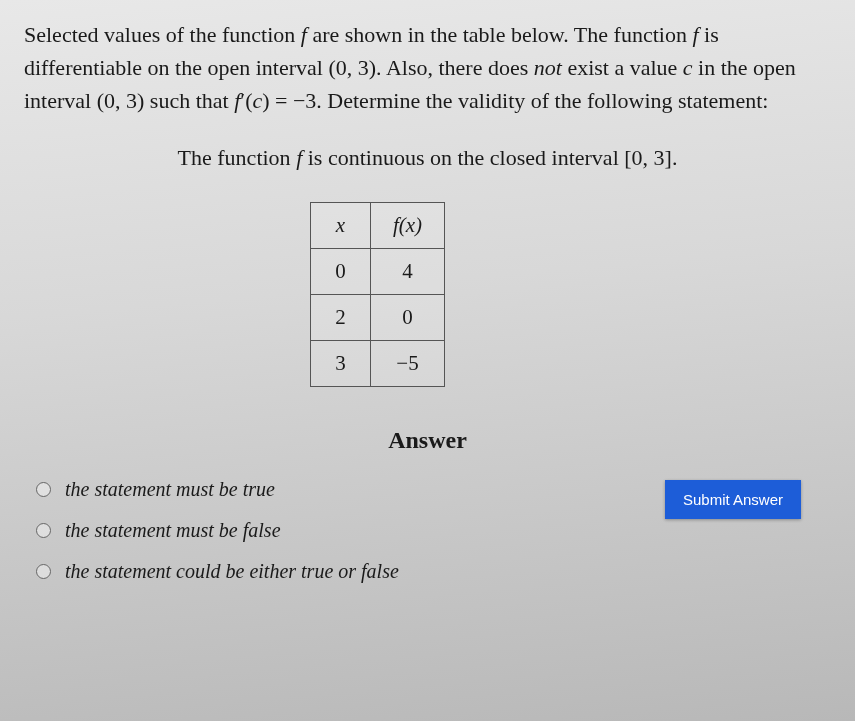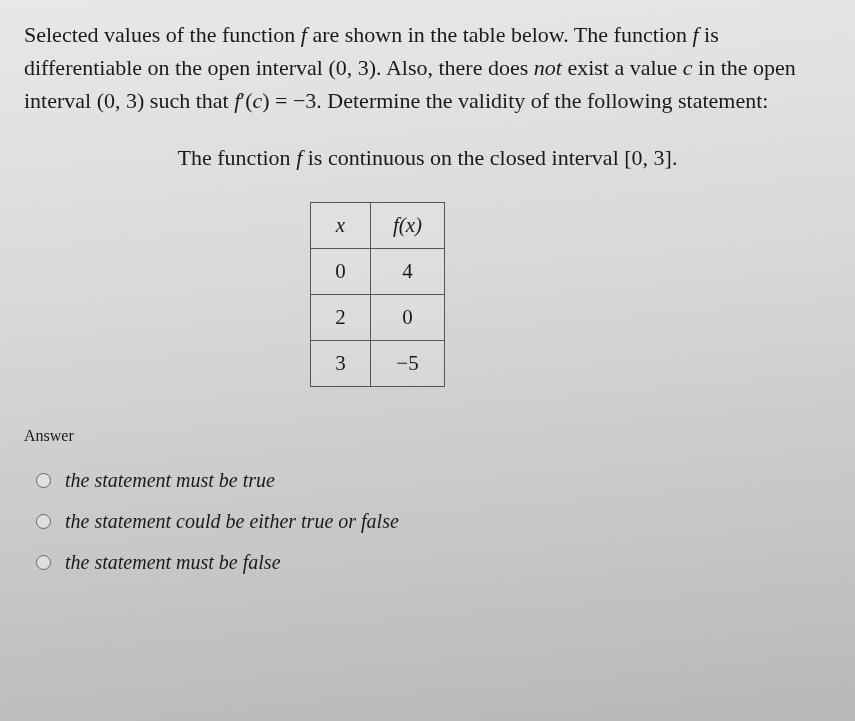--- a/index.html
+++ b/index.html
@@ -48,23 +48,24 @@
       border: 1.5px solid #555;
       padding: 10px 22px;
       text-align: center;
       font-size: 21px;
       min-width: 60px;
     }
     table.data-table td.header {
       font-style: italic;
     }
     .answer-heading {
-      font-size: 16px;
-      font-weight: normal;
+      font-size: 24px;
+      font-weight: bold;
       margin-bottom: 24px;
+      text-align: center;
     }
     .options-area {
       position: relative;
     }
     .option-row {
       display: flex;
       align-items: center;
       font-size: 20px;
       margin-bottom: 18px;
       padding-left: 12px;
@@ -130,21 +131,22 @@
     </table>
 </div>
 
 <div class="answer-heading">Answer</div>
 
 <div class="options-area">
   <div class="option-row">
     <span class="radio"></span>
     <span>the statement must be true</span>
   </div>
+  <button class="submit-btn">Submit Answer</button>
+  <div class="option-row">
+    <span class="radio"></span>
+    <span>the statement must be false</span>
+  </div>
   <div class="option-row">
     <span class="radio"></span>
     <span>the statement could be either true or false</span>
   </div>
-  <div class="option-row">
-    <span class="radio"></span>
-    <span>the statement must be false</span>
-  </div>
 </div>
 
 </body></html>

